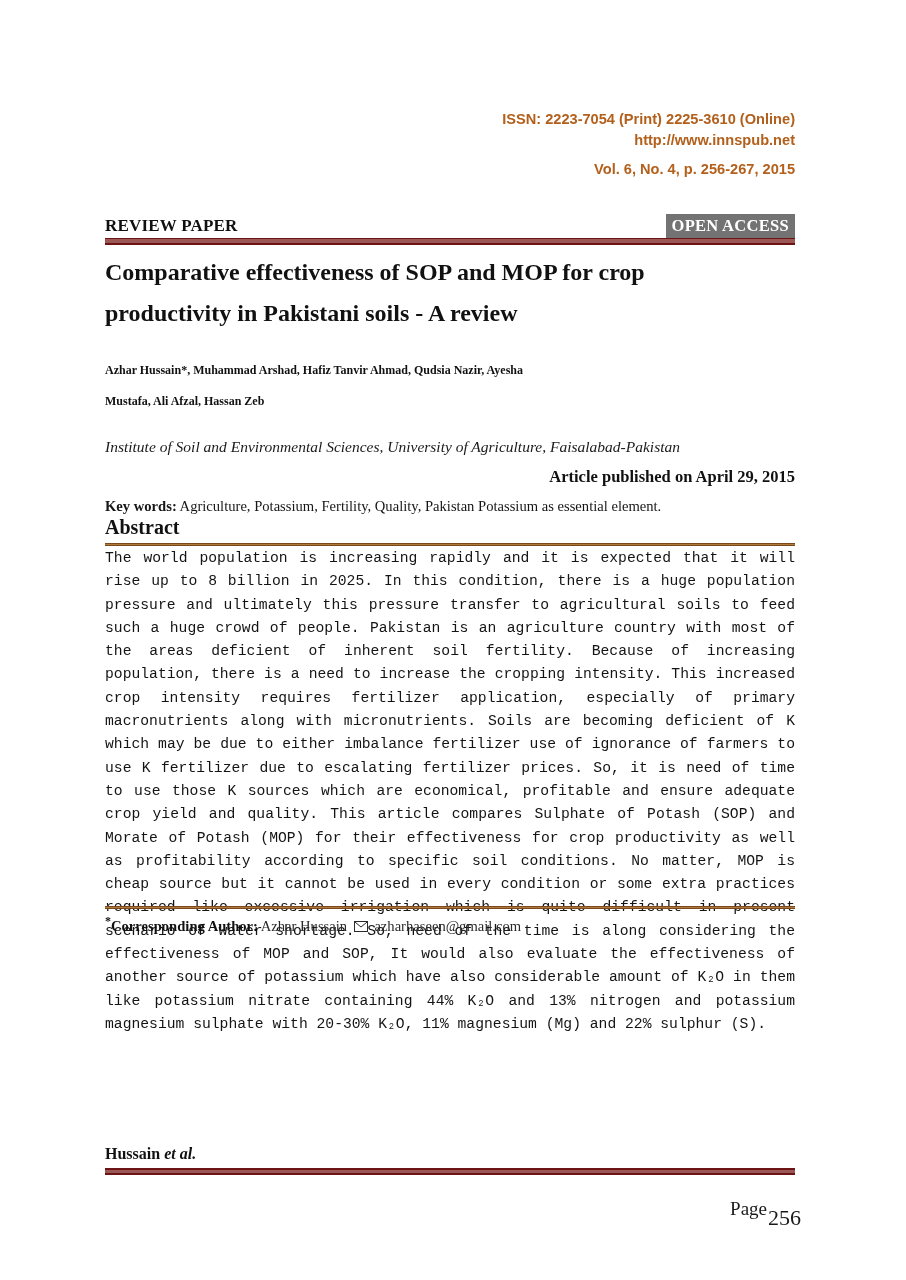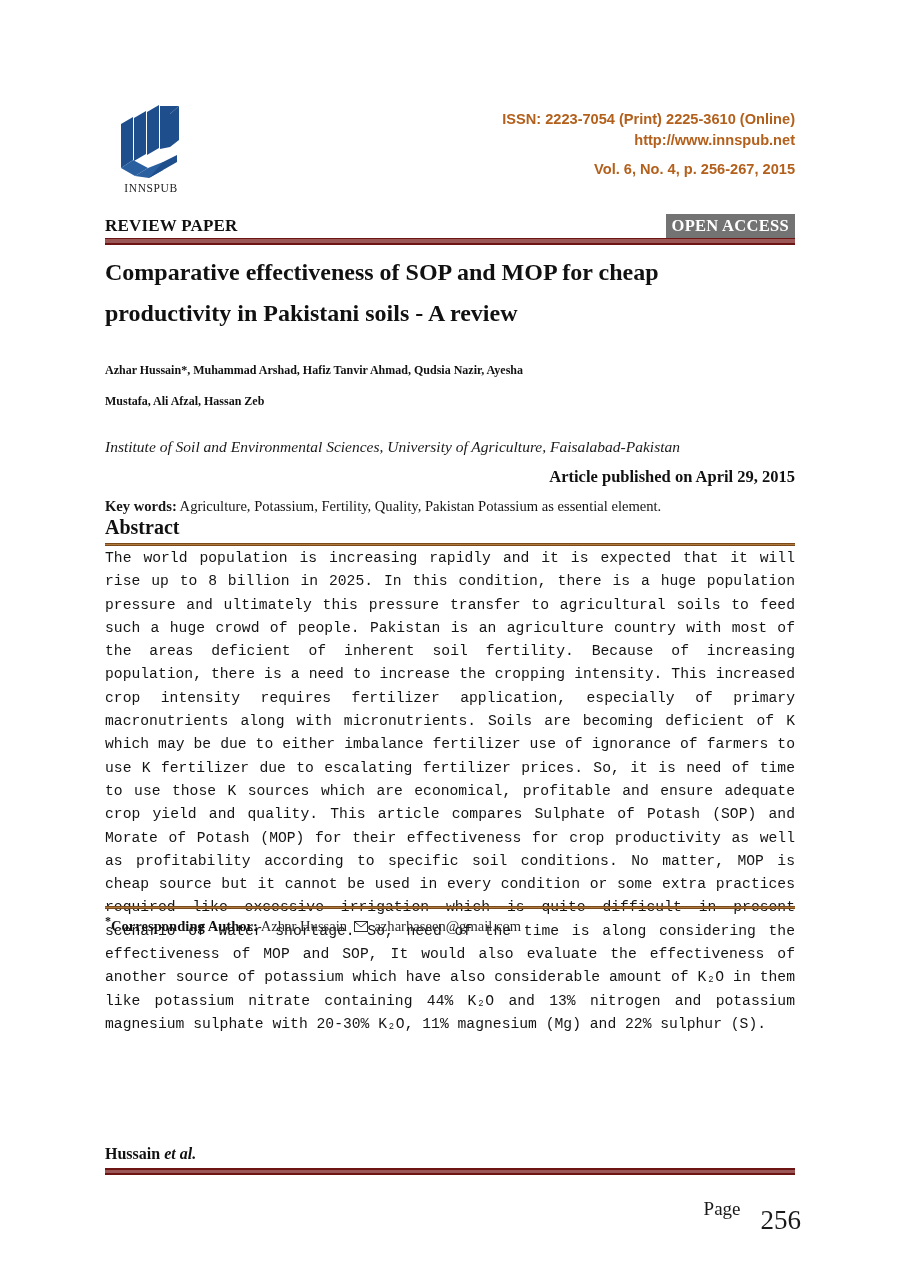--- a/index.html
+++ b/index.html
@@ -288,71 +288,49 @@
     top: 1198px;
     font-family: "Liberation Serif", serif;
     color: #1a1a1a;
     white-space: nowrap;
   }
   .page-number .page-word {
     font-size: 19px;
     vertical-align: top;
   }
   .page-number .page-num {
-    font-size: 27px;
-    margin-left: 20px;
+    font-size: 22px;
+    margin-left: 1px;
     position: relative;
     top: 7px;
   }
 </style>
 </head>
 <body>
 
 <div class="page">
 
   <div class="masthead">
 
-    <div class="logo-box">
-      <span class="logo-mark">
-        <svg width="78" height="82" viewBox="0 0 78 82" xmlns="http://www.w3.org/2000/svg">
-
-          <g fill="#1f4e8c">
-            <path d="M8 24 L20 17 L20 60 L8 68 Z"></path>
-            <path d="M21 18 L33 11 L33 54 L21 61 Z"></path>
-            <path d="M34 12 L46 5 L46 48 L34 55 Z"></path>
-            <path d="M47 6 L66 6 L57 14 L57 47 L47 49 Z"></path>
-          </g>
-          <g fill="#2a5fa0">
-            <path d="M8 68 L20 60 L35 68 L22 76 Z"></path>
-            <path d="M22 76 L35 68 L50 62 L50 70 L36 78 Z"></path>
-          </g>
-          <g fill="#1f4e8c">
-            <path d="M36 78 L50 70 L64 62 L64 55 L50 62 Z"></path>
-            <path d="M57 47 L57 14 L66 6 L66 40 Z"></path>
-          </g>
-        </svg>
-      </span>
-      <div class="logo-caption">INNSPUB</div>
-    </div>
 
     <div class="masthead-text">
       <div class="journal-sub">ISSN: 2223-7054 (Print) 2225-3610 (Online)</div>
       <div class="journal-sub" style="margin-top:0">http://www.innspub.net</div>
       <div class="journal-sub" style="margin-top:8px">Vol. 6, No. 4, p. 256-267, 2015</div>
     </div>
   </div>
 
   <div class="paper-type-row">
     <span class="paper-type">REVIEW PAPER</span>
     <span class="open-access">OPEN ACCESS</span>
   </div>
   <div class="rule-maroon" id="rule-under-type"></div>
 
   <div class="article-title">
-    <span>Comparative effectiveness of SOP and MOP for cheap</span>
+    <span>Comparative effectiveness of SOP and MOP for crop</span>
     <span class="line2">productivity in Pakistani soils - A review</span>
   </div>
 
   <div class="authors">
     <span>Azhar Hussain*, Muhammad Arshad, Hafiz Tanvir Ahmad, Qudsia Nazir, Ayesha</span>
     <span class="line2">Mustafa, Ali Afzal, Hassan Zeb</span>
   </div>
 
   <div class="affiliation">Institute of Soil and Environmental Sciences, University of Agriculture, Faisalabad-Pakistan</div>
 

